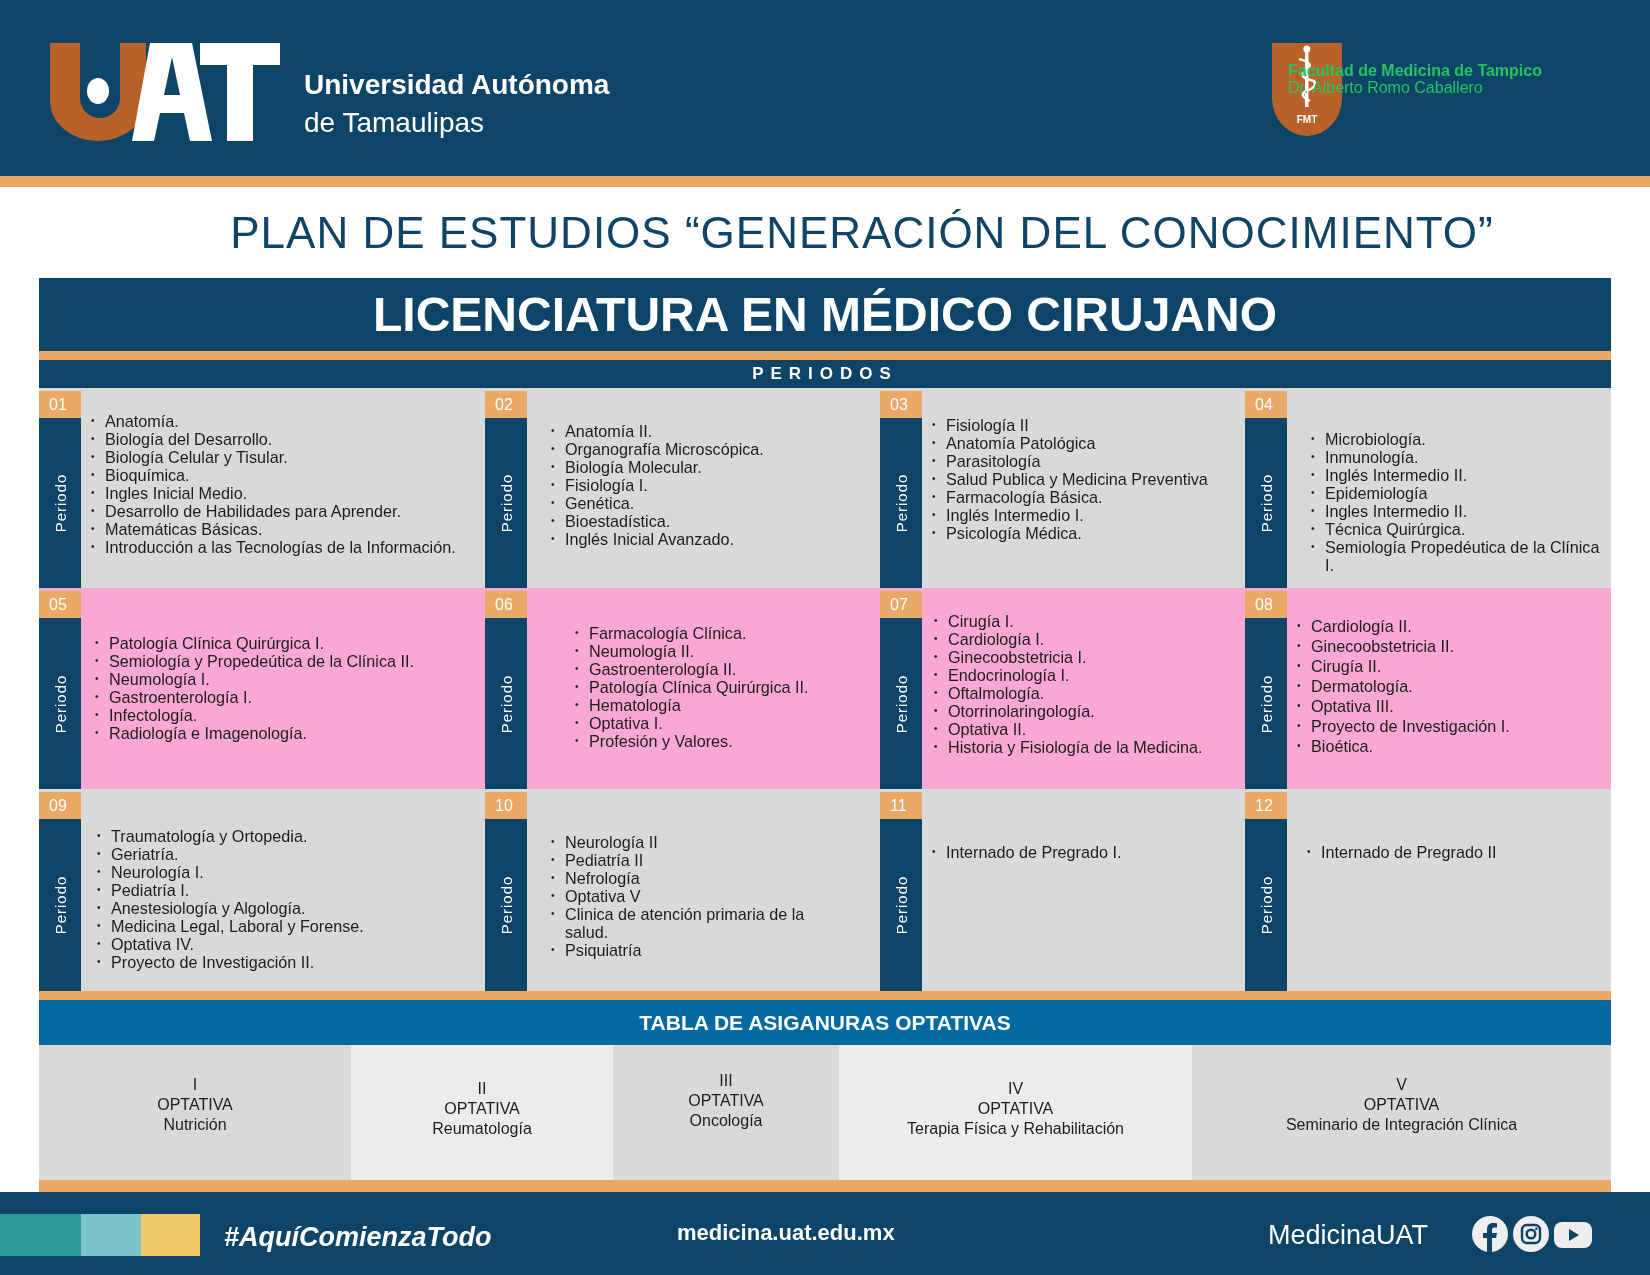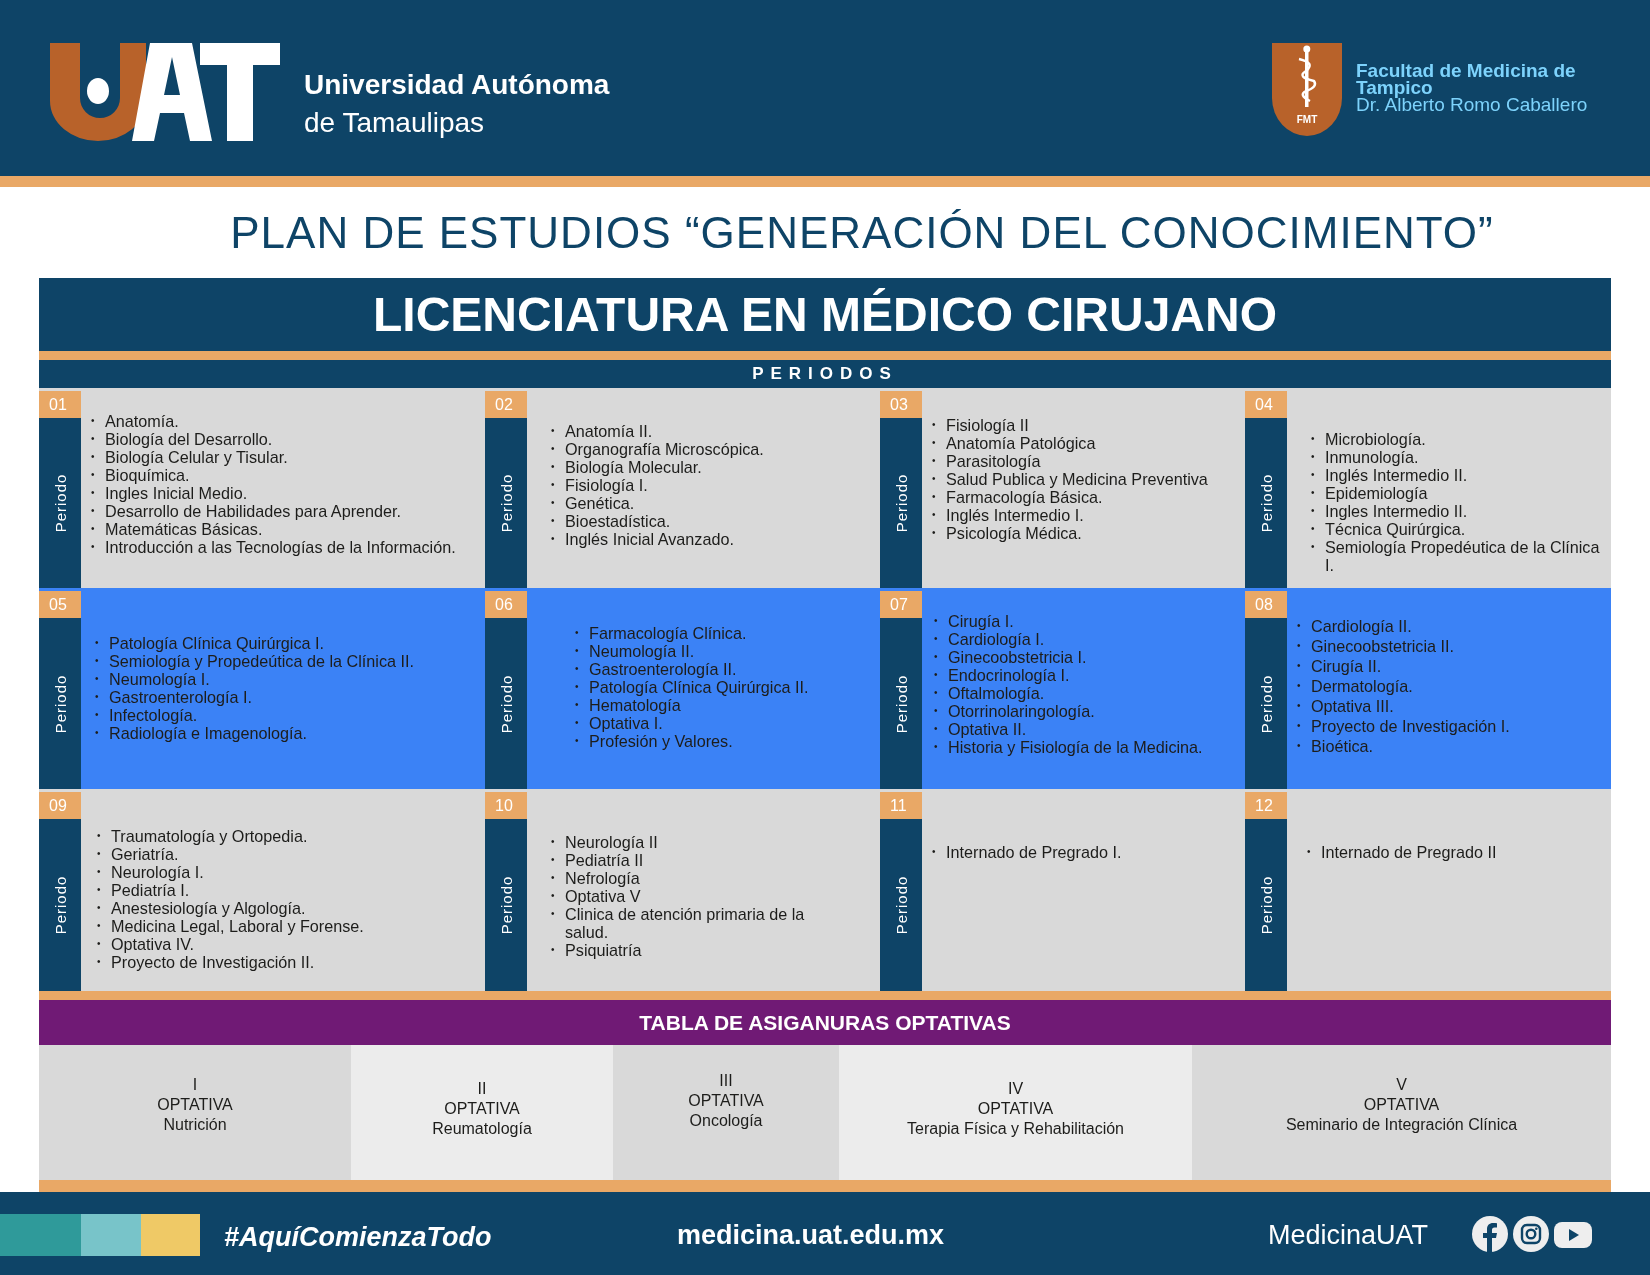--- a/index.html
+++ b/index.html
@@ -7,56 +7,56 @@
   body { font-family: "DejaVu Sans", sans-serif; color: #1d1d1b; position: relative; }
 
   
   .header { position: absolute; left: 0; top: 0; width: 1650px; height: 176px; background: #0e4467; }
   .header-stripe { position: absolute; left: 0; top: 176px; width: 1650px; height: 11px; background: #e9a866; }
   .uat-logo { position: absolute; left: 50px; top: 43px; width: 230px; height: 98px; }
   .uni-name { position: absolute; left: 304px; top: 66px; color: #fff; font-family: "Liberation Sans", sans-serif; font-size: 28px; line-height: 38px; }
   .uni-name .l1 { font-weight: bold; display: block; }
   .uni-name .l2 { display: block; }
   .fmt-shield { position: absolute; left: 1272px; top: 43px; width: 70px; height: 95px; }
-  .fmt-name { position: absolute; left: 1356px; top: 62px; color: #7dd3fc; font-family: "Liberation Sans", sans-serif; font-size: 19px; line-height: 17px; }
+  .fmt-name { position: absolute; left: 1288px; top: 62px; color: #22c55e; font-family: "Liberation Sans", sans-serif; font-size: 16px; line-height: 17px; }
   .fmt-name .l1 { font-weight: bold; display: block; }
   .fmt-name .l2 { display: block; }
 
   
   .plan-title { position: absolute; left: 0; top: 208px; width: 1650px; text-align: center; color: #0e4467; font-family: "Liberation Sans", sans-serif; font-size: 44px; letter-spacing: 1px; margin-left: 37px; }
   .lic-bar { position: absolute; left: 39px; top: 278px; width: 1572px; height: 73px; background: #0e4467; color: #fff; text-align: center; font-family: "Liberation Sans", sans-serif; font-weight: bold; font-size: 48px; line-height: 73px; }
   .lic-stripe { position: absolute; left: 39px; top: 351px; width: 1572px; height: 9px; background: #e9a866; }
   .per-bar { position: absolute; left: 39px; top: 360px; width: 1572px; height: 28px; background: #0e4467; color: #fff; text-align: center; font-family: "Liberation Sans", sans-serif; font-weight: bold; font-size: 17px; letter-spacing: 7px; line-height: 28px; }
 
   
   .grid { position: absolute; left: 39px; top: 388px; width: 1572px; height: 603px; }
   .row { position: absolute; left: 0; width: 1572px; }
   .row.r0 { top: 0; height: 200px; background: #d9d9d9; }
-  .row.r1 { top: 200px; height: 201px; background: #3b82f6; }
+  .row.r1 { top: 200px; height: 201px; background: #f9a8d4; }
   .row.r2 { top: 401px; height: 202px; background: #d9d9d9; }
   .cell { position: absolute; top: 0; height: 100%; }
   .num { position: absolute; left: 0; top: 3px; width: 42px; height: 27px; background: #e9a866; color: #fff; font-family: "Liberation Sans", sans-serif; font-size: 16px; line-height: 27px; padding-left: 10px; }
   .side { position: absolute; left: 0; top: 30px; width: 42px; bottom: 0; background: #0e4467; }
   .side span { position: absolute; left: 50%; top: 50%; transform: translate(-50%, -50%) rotate(-90deg); color: #fff; font-family: "Liberation Sans", sans-serif; font-size: 15px; letter-spacing: 1px; white-space: nowrap; }
   .list { position: absolute; left: 52px; right: 6px; list-style: none; font-family: "Liberation Sans", sans-serif; font-size: 16.2px; line-height: 18px; color: #1d1d1b; }
   .list li { padding-left: 14px; position: relative; }
   .list li::before { content: "\2022"; position: absolute; left: 0; top: 0; font-size: 10px; }
 
   .orange-line { position: absolute; left: 39px; top: 991px; width: 1572px; height: 9px; background: #e9a866; }
-  .opt-bar { position: absolute; left: 39px; top: 1000px; width: 1572px; height: 45px; background: #701a75; color: #fff; text-align: center; font-family: "Liberation Sans", sans-serif; font-weight: bold; font-size: 21px; line-height: 45px; }
+  .opt-bar { position: absolute; left: 39px; top: 1000px; width: 1572px; height: 45px; background: #0369a1; color: #fff; text-align: center; font-family: "Liberation Sans", sans-serif; font-weight: bold; font-size: 21px; line-height: 45px; }
   .opt-row { position: absolute; left: 39px; top: 1045px; width: 1572px; height: 135px; }
   .opt-cell { position: absolute; top: 0; height: 135px; text-align: center; font-family: "Liberation Sans", sans-serif; font-size: 16px; line-height: 20px; color: #1d1d1b; padding-top: 30px; }
   .opt-cell span { display: block; }
   .opt-stripe { position: absolute; left: 39px; top: 1180px; width: 1572px; height: 12px; background: #e9a866; }
 
   
   .footer { position: absolute; left: 0; top: 1192px; width: 1650px; height: 83px; background: #0e4467; }
   .sq { position: absolute; top: 22px; height: 42px; }
   .tag { position: absolute; left: 224px; top: 30px; color: #fff; font-family: "Liberation Sans", sans-serif; font-weight: bold; font-style: italic; font-size: 27px; }
-  .web { position: absolute; left: 677px; top: 28px; color: #fff; font-family: "Liberation Sans", sans-serif; font-weight: bold; font-size: 27px; }
+  .web { position: absolute; left: 677px; top: 28px; color: #fff; font-family: "Liberation Sans", sans-serif; font-weight: bold; font-size: 22px; }
   .social { position: absolute; left: 1268px; top: 28px; color: #fff; font-family: "Liberation Sans", sans-serif; font-size: 27px; }
   .icon { position: absolute; top: 24px; width: 36px; height: 36px; }
 </style>
 </head>
 <body>
 
 <div class="header">
   <svg class="uat-logo" viewBox="0 0 230 98">
     <path d="M0 0 H30 V55 A20 20 0 0 0 70 55 V0 H96 V58 A48 40 0 0 1 0 58 Z" fill="#b8622a"></path>
     <ellipse cx="48" cy="48" rx="11" ry="13" fill="#fff"></ellipse>

